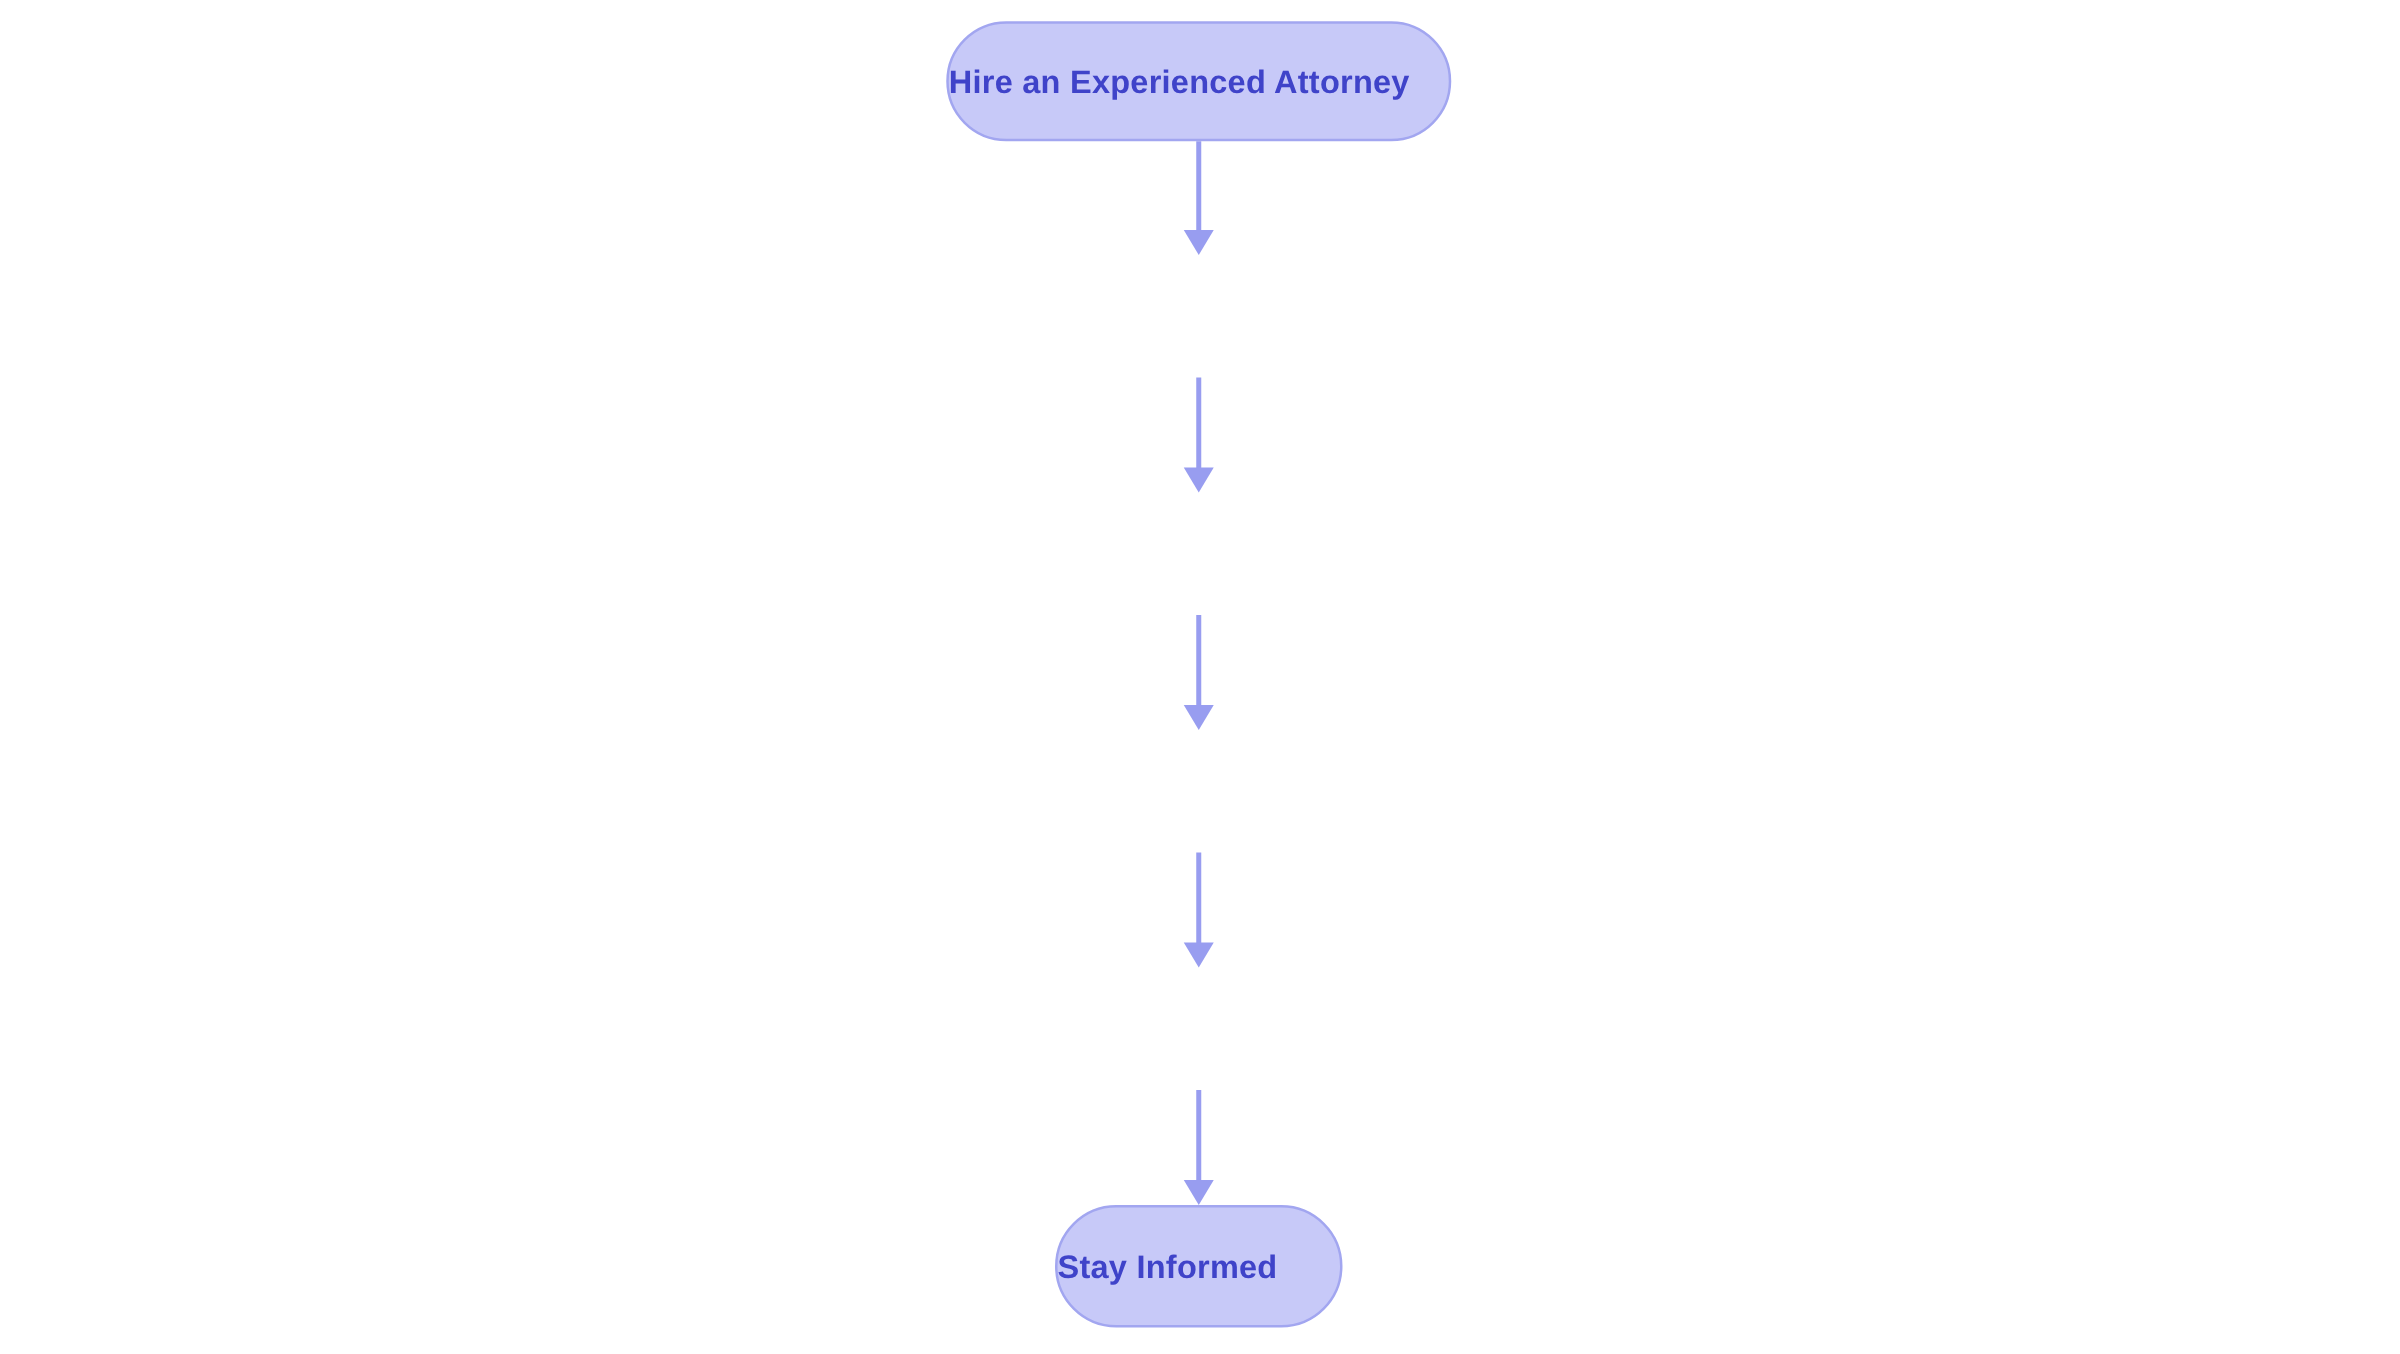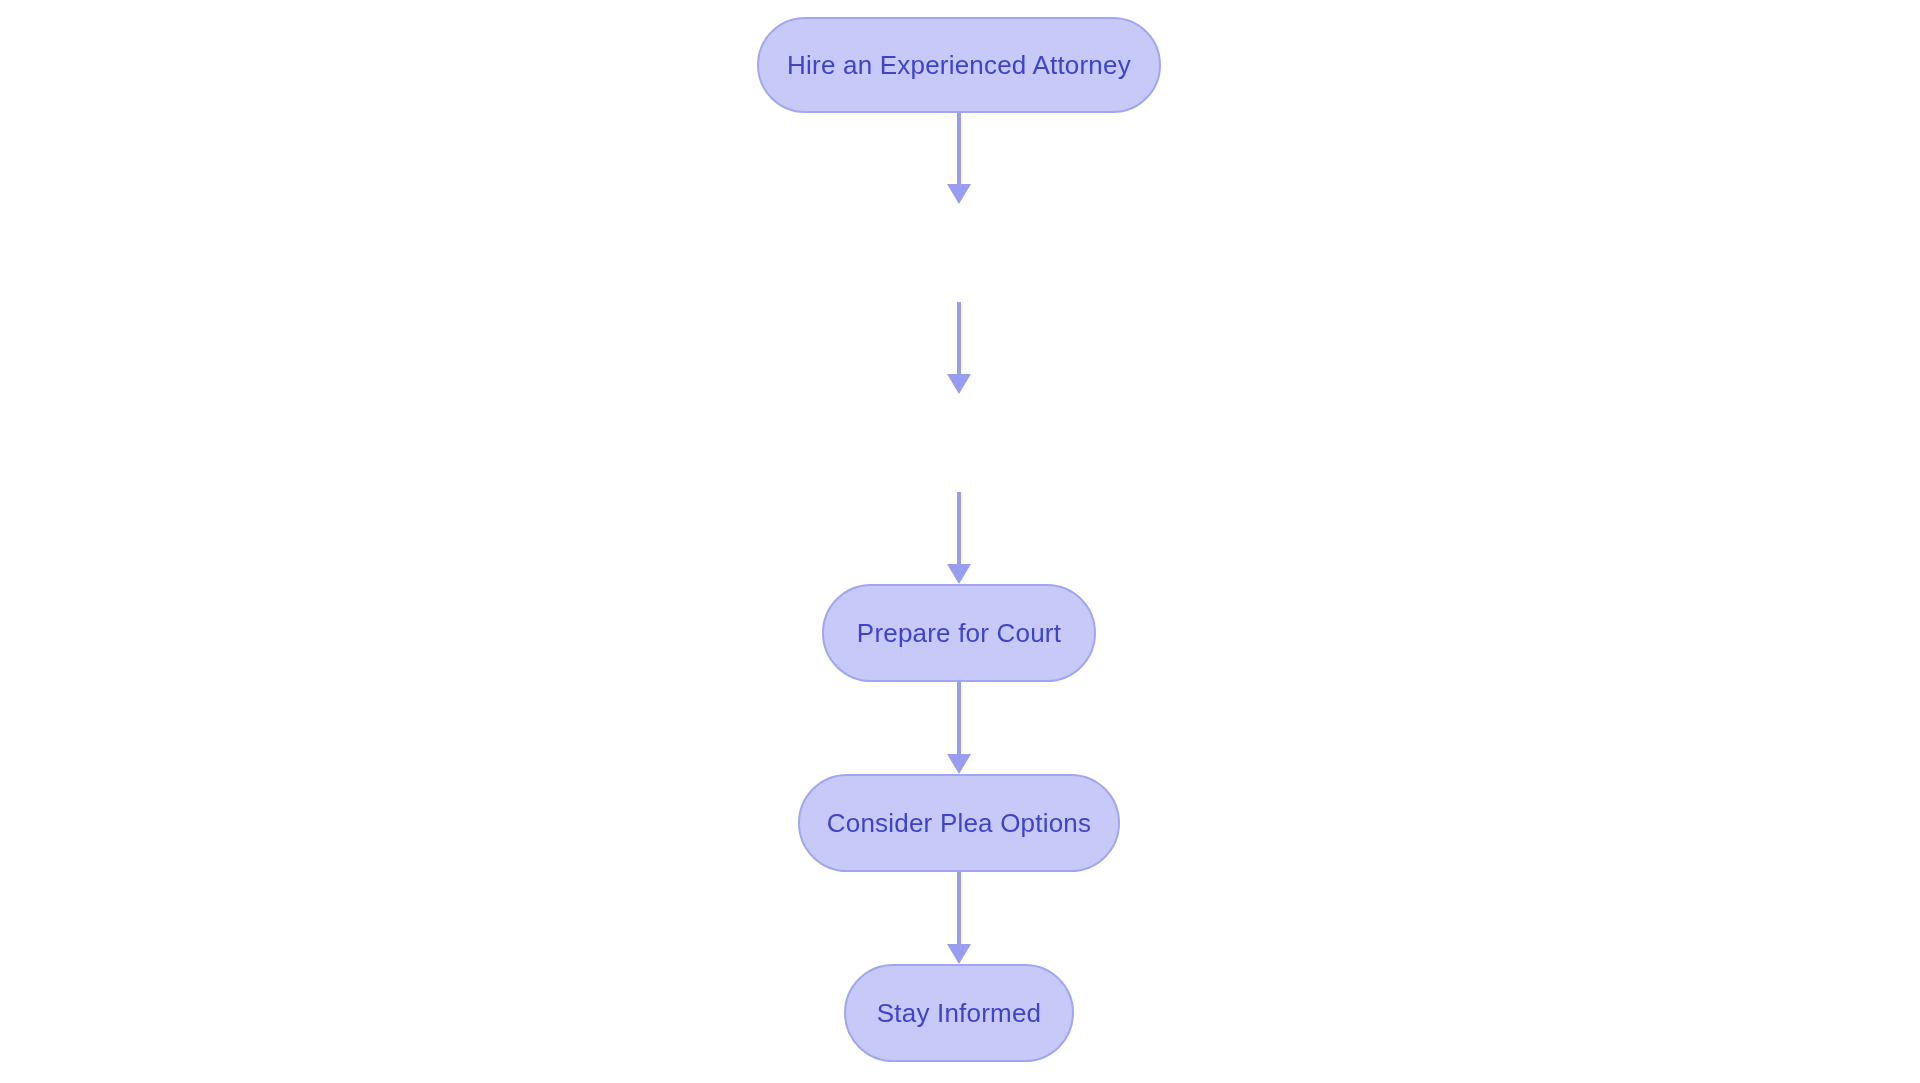--- a/index.html
+++ b/index.html
@@ -20,29 +20,30 @@
   .canvas {
     position: relative;
     width: 1920px;
     height: 1083px;
     background: var(--background);
   }
   .node {
     position: absolute;
     display: flex;
     align-items: center;
-    justify-content: center;
+    justify-content: flex-start;
     background: var(--node-fill);
     border: 2px solid var(--node-border);
     border-radius: 49px;
     color: var(--node-text);
     font-size: 26px;
     letter-spacing: 0.2px;
     text-align: center;
     white-space: nowrap;
+    font-weight: bold;
   }
   .n1 { left: 757px; top: 17px;  width: 404px; height: 96px; }
   .n2 { left: 789px; top: 204px; width: 340px; height: 98px; }
   .n3 { left: 828px; top: 394px; width: 262px; height: 98px; }
   .n4 { left: 822px; top: 584px; width: 274px; height: 98px; }
   .n5 { left: 798px; top: 774px; width: 322px; height: 98px; }
   .n6 { left: 844px; top: 964px; width: 230px; height: 98px; }
 
   .arrow-line {
     position: absolute;
@@ -89,32 +90,26 @@
     <div class="arrow-line"></div>
     <div class="arrow-head"></div>
   </div>
 
 
   <div class="a3">
     <div class="arrow-line"></div>
     <div class="arrow-head"></div>
   </div>
 
-  <div class="node n4">
-    <span>Prepare for Court</span>
-  </div>
 
   <div class="a4">
     <div class="arrow-line"></div>
     <div class="arrow-head"></div>
   </div>
 
-  <div class="node n5">
-    <span>Consider Plea Options</span>
-  </div>
 
   <div class="a5">
     <div class="arrow-line"></div>
     <div class="arrow-head"></div>
   </div>
 
   <div class="node n6">
     <span>Stay Informed</span>
   </div>
 

